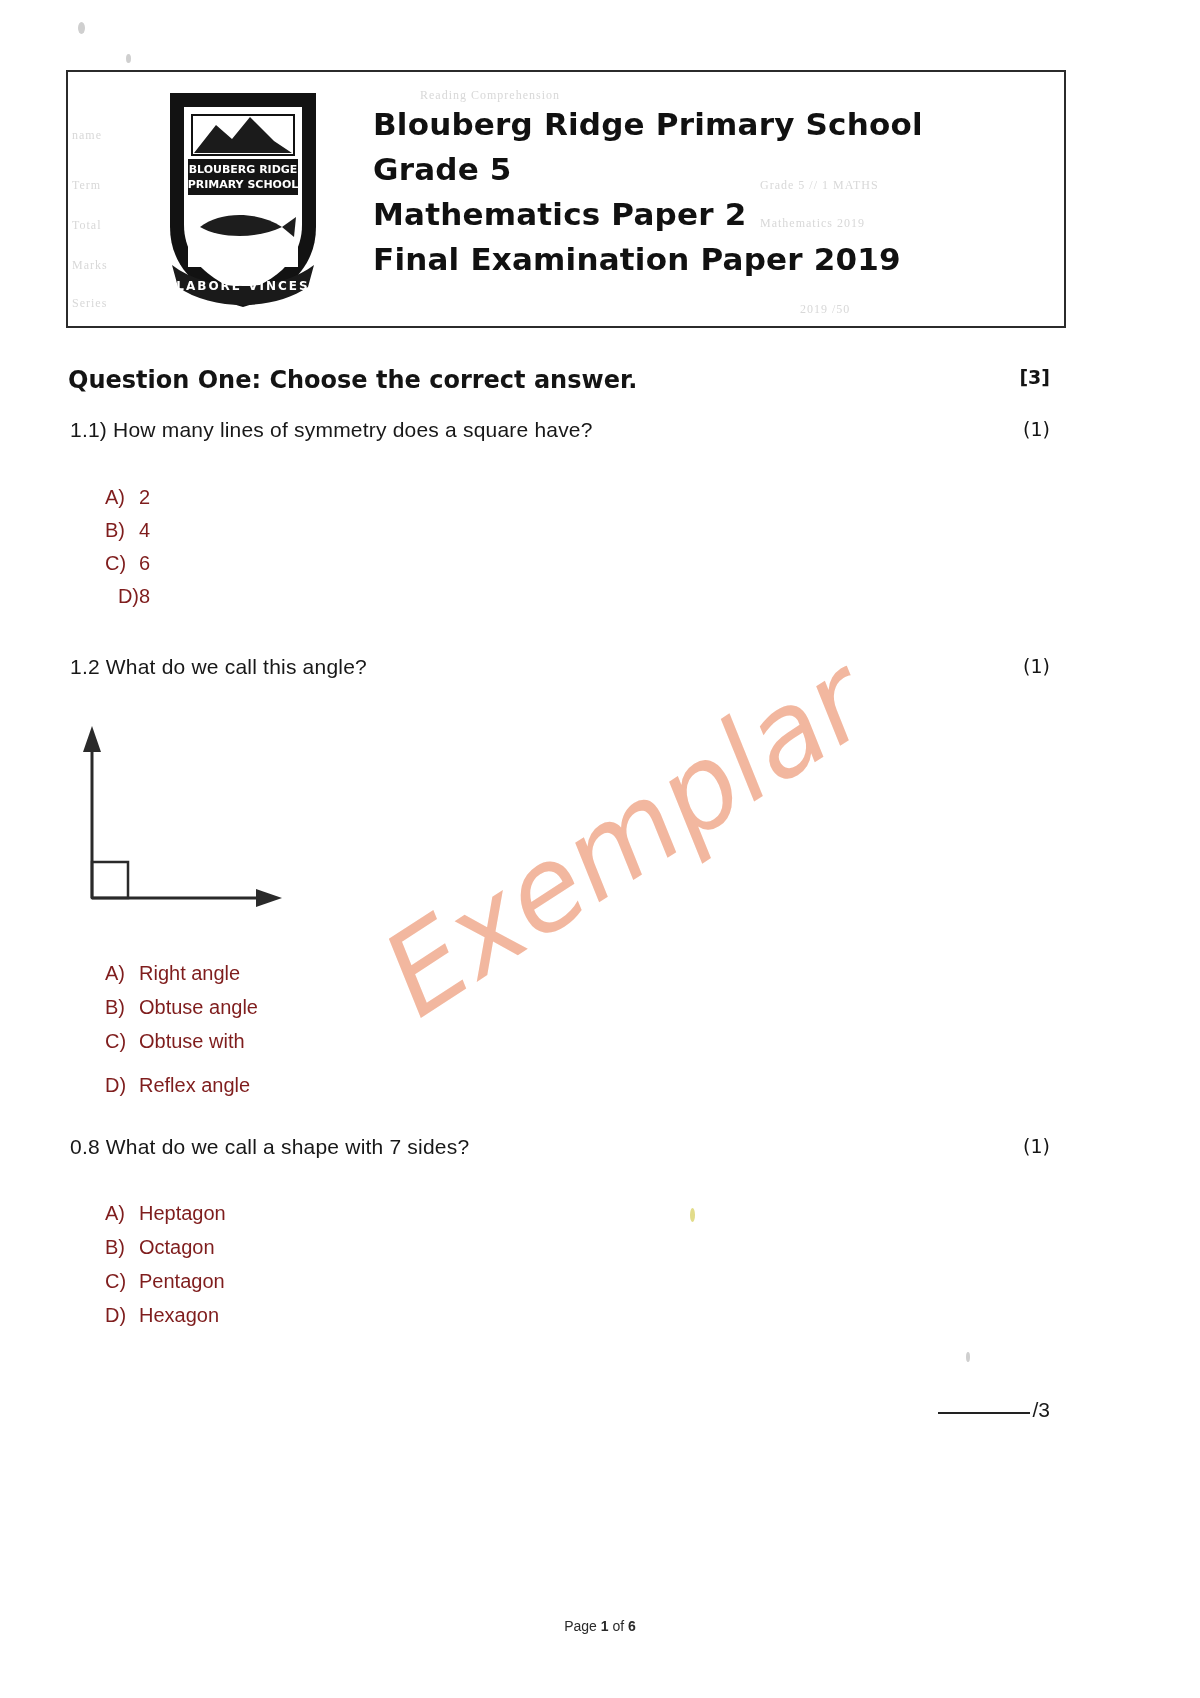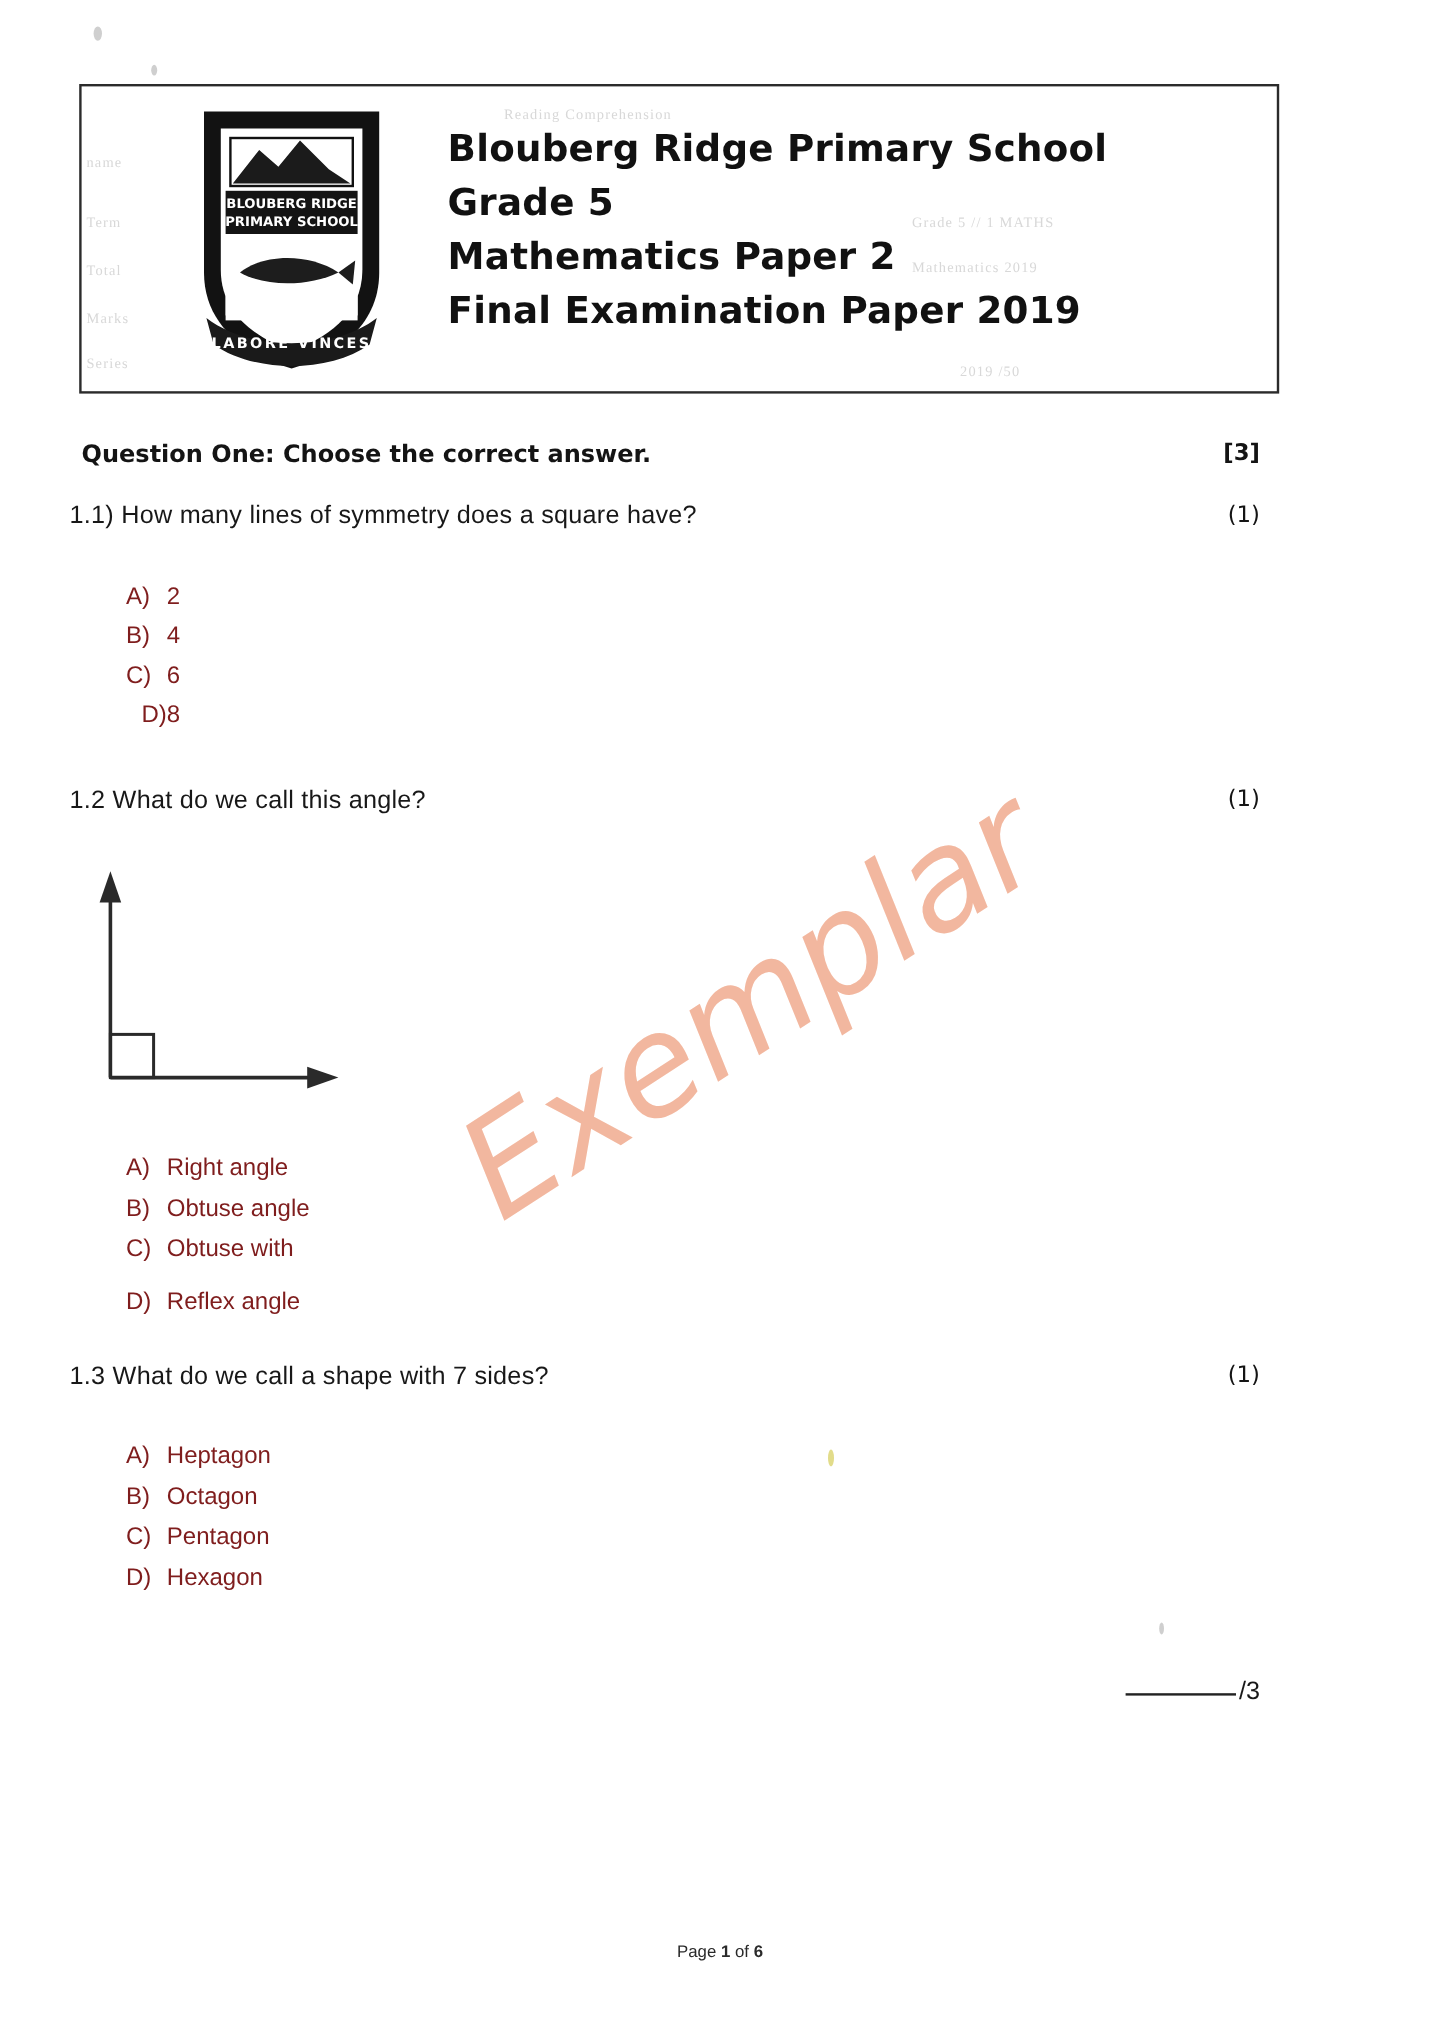--- a/index.html
+++ b/index.html
@@ -72,35 +72,35 @@
     color: #111;
     letter-spacing: 0.2px;
   }
 
   
   .q-head {
     position: absolute;
     left: 68px;
     font-family: "DejaVu Sans", sans-serif;
     font-weight: bold;
-    font-size: 20px;
+    font-size: 24px;
     color: #141414;
   }
   .marks {
     position: absolute;
     right: 150px;
     font-family: "DejaVu Sans", sans-serif;
     font-size: 19px;
     color: #141414;
   }
   .marks.bold { font-weight: bold; }
 
   .q-text {
     position: absolute;
-    left: 58px;
+    left: 70px;
     font-family: "Liberation Sans", sans-serif;
     font-size: 21px;
     color: #181818;
     letter-spacing: 0.2px;
     text-align: center;
   }
   .opt {
     position: absolute;
     left: 105px;
     font-family: "Liberation Sans", sans-serif;
@@ -279,21 +279,21 @@
     <span class="lbl">B)</span><span>Obtuse angle</span>
   </div>
   <div class="opt" style="top:1030px;">
     <span class="lbl">C)</span><span>Obtuse with</span>
   </div>
   <div class="opt" style="top:1074px;">
     <span class="lbl">D)</span><span>Reflex angle</span>
   </div>
 
   <div class="q-text" style="top:1135px;">
-    <span>1.3</span>
+    <span>0.8</span>
     <span>What do we call a shape with 7 sides?</span>
   </div>
   <div class="marks" style="top:1135px;">(1)</div>
 
   <div class="opt" style="top:1202px;">
     <span class="lbl">A)</span><span>Heptagon</span>
   </div>
   <div class="opt" style="top:1236px;">
     <span class="lbl">B)</span><span>Octagon</span>
   </div>

